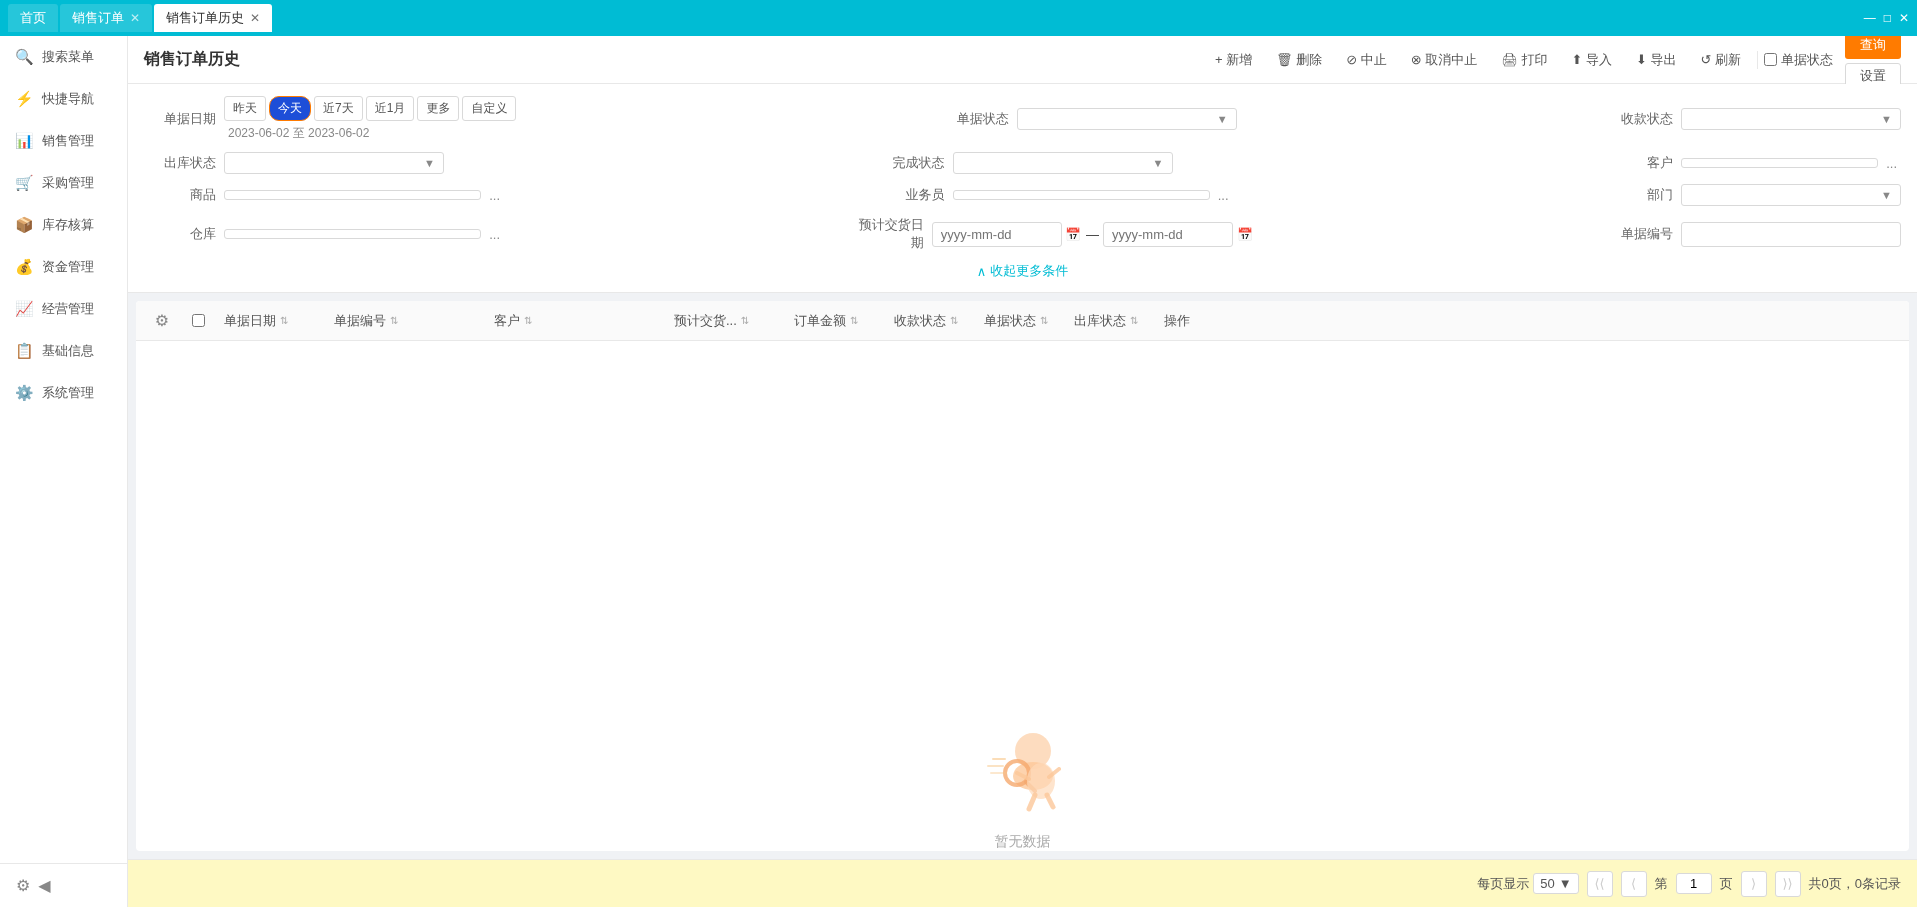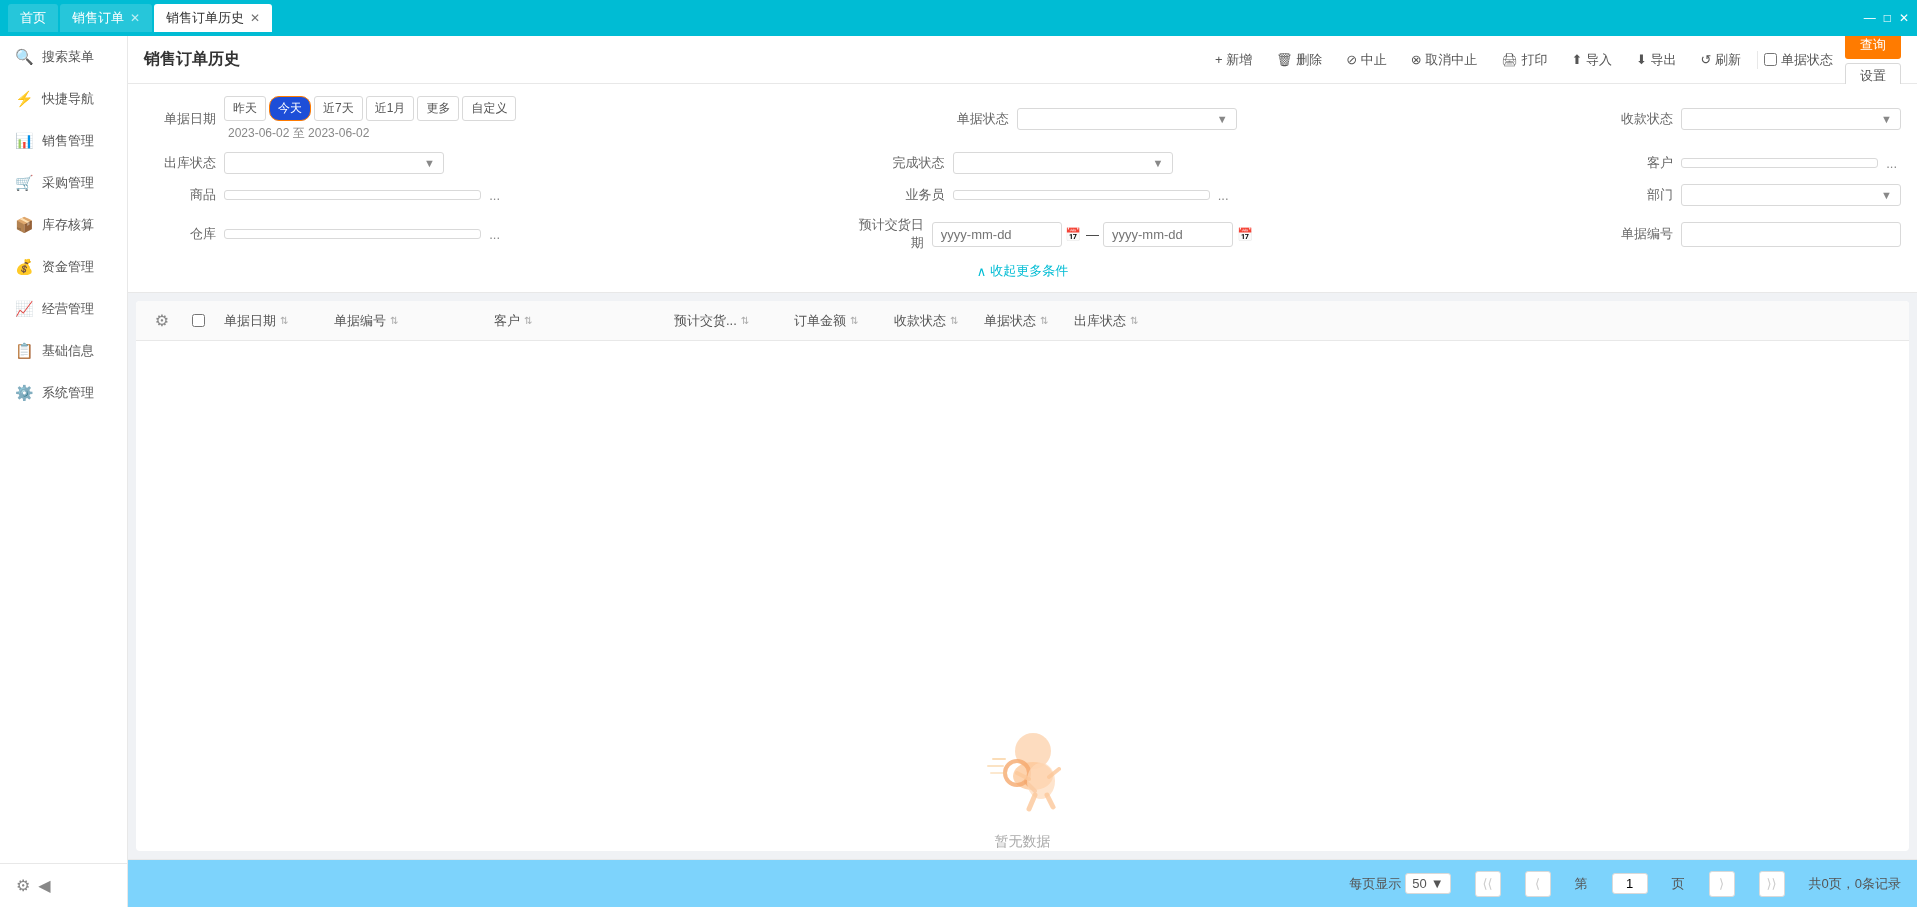--- a/index.html
+++ b/index.html
@@ -60,21 +60,21 @@
     .table-area { flex: 1; background: #fff; overflow: auto; margin: 8px; border-radius: 4px; display: flex; flex-direction: column; }
     .table-header { display: flex; align-items: center; background: #fafafa; border-bottom: 1px solid #e8e8e8; height: 40px; padding: 0 8px; flex-shrink: 0; }
     .table-col { display: flex; align-items: center; gap: 4px; font-size: 13px; color: #555; padding: 0 8px; flex-shrink: 0; }
     .table-col.sortable { cursor: pointer; }
     .sort-icon { font-size: 10px; color: #aaa; }
     .table-body { flex: 1; display: flex; flex-direction: column; align-items: center; justify-content: flex-end; }
     .empty-state { display: flex; flex-direction: column; align-items: center; gap: 12px; }
     .empty-text { color: #aaa; font-size: 14px; }
 
     
-    .pagination { height: 48px; display: flex; align-items: center; justify-content: flex-end; padding: 0 16px; background: #7dd3fc; border-top: 1px solid #e8e8e8; gap: 24px; flex-shrink: 0; font-size: 13px; color: #555; }
+    .pagination { height: 48px; display: flex; align-items: center; justify-content: flex-end; padding: 0 16px; background: #fef9c3; border-top: 1px solid #e8e8e8; gap: 8px; flex-shrink: 0; font-size: 13px; color: #555; }
     .page-size-select { display: flex; align-items: center; gap: 4px; }
     .page-size-box { border: 1px solid #d9d9d9; border-radius: 3px; padding: 2px 6px; display: flex; align-items: center; gap: 4px; cursor: pointer; background: #fff; }
     .page-nav-btn { width: 26px; height: 26px; border: 1px solid #d9d9d9; border-radius: 3px; display: flex; align-items: center; justify-content: center; cursor: pointer; background: #fff; color: #555; }
     .page-nav-btn.disabled { color: #ccc; cursor: not-allowed; }
     .page-input { width: 36px; border: 1px solid #d9d9d9; border-radius: 3px; padding: 2px 4px; text-align: center; font-size: 13px; }
 
     
     .gear-col { width: 36px; display: flex; align-items: center; justify-content: center; cursor: pointer; color: #888; font-size: 16px; }
     .checkbox-col { width: 36px; display: flex; align-items: center; justify-content: center; }
     input[type="checkbox"] { cursor: pointer; }
@@ -323,20 +323,23 @@
           <span class="sort-icon">⇅</span>
         </div>
         <div class="table-col col-doc-status sortable">
           <span>单据状态</span>
           <span class="sort-icon">⇅</span>
         </div>
         <div class="table-col col-out-status sortable">
           <span>出库状态</span>
           <span class="sort-icon">⇅</span>
         </div>
+        <div class="table-col col-action">
+          <span>操作</span>
+        </div>
       </div>
 
       <div class="table-body">
         <div class="empty-state">
           <div class="empty-illustration">
             <svg viewBox="0 0 100 100" xmlns="http://www.w3.org/2000/svg" width="100" height="100">
 
               <circle cx="60" cy="30" r="18" fill="#fdd8b8" opacity="0.9"></circle>
               <ellipse cx="60" cy="55" rx="20" ry="14" fill="#fcc89a" opacity="0.8"></ellipse>
 

